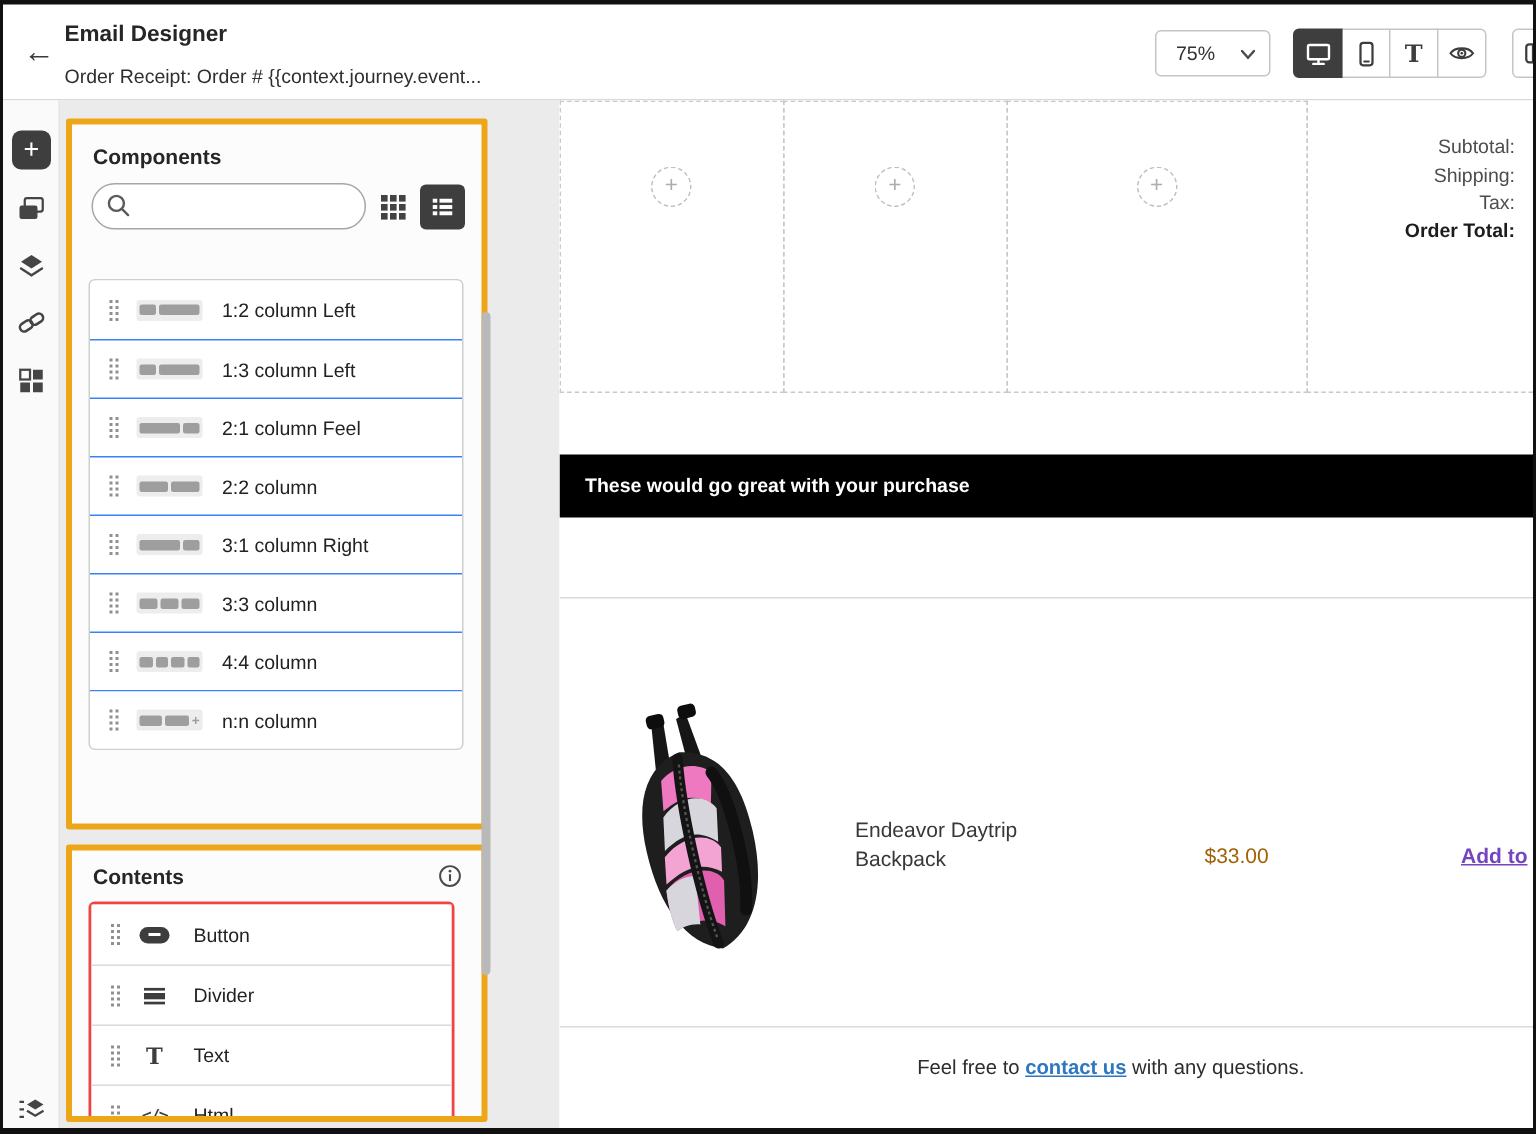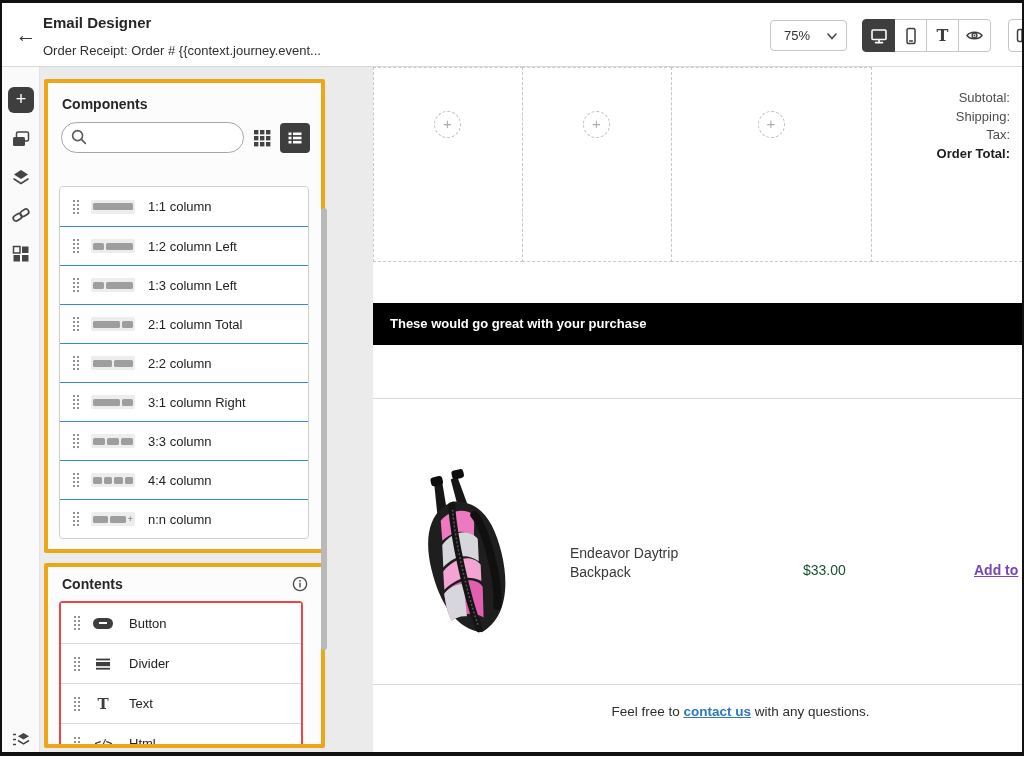--- a/index.html
+++ b/index.html
@@ -90,21 +90,21 @@
   .crosshair::before { content:"+"; }
   .totals { position:absolute; top:22px; right:12px; text-align:right; font-size:13px; color:#4d4d4d; line-height:18.5px; }
   .totals .tline.bold { font-weight:bold; color:#1c1c1c; }
 
   .banner { position:absolute; left:0; top:236px; width:100%; height:42px; background:#000; color:#fff; font-size:13px; font-weight:bold; line-height:42px; padding-left:17px; }
   .divider-1 { position:absolute; left:0; top:331px; width:100%; height:1px; background:#dadada; }
   .divider-2 { position:absolute; left:0; top:617px; width:100%; height:1px; background:#dadada; }
 
   .product-img { position:absolute; left:45px; top:397px; width:97px; height:183px; }
   .product-name { position:absolute; left:197px; top:477px; width:170px; font-size:14px; line-height:19px; color:#383838; }
-  .product-price { position:absolute; left:430px; top:495px; font-size:14px; color:#14532d; }
+  .product-price { position:absolute; left:430px; top:495px; font-size:14px; color:#a16207; }
   .product-link { position:absolute; left:601px; top:495px; font-size:14px; font-weight:bold; color:#7445BE; text-decoration:underline; white-space:nowrap; cursor:pointer; }
 
   .footer-line { position:absolute; left:0; top:637px; width:100%; padding-left:86px; text-align:center; font-size:13.5px; color:#2d2d2d; white-space:nowrap; }
   .footer-link { color:#2E77C0; font-weight:bold; text-decoration:underline; cursor:pointer; }
 
   svg { display:block; }
 </style>
 </head>
 <body>
 
@@ -222,46 +222,39 @@
               <rect x="7" y="11.9" width="8.5" height="2.6"></rect>
             </g>
           </svg>
       </div>
 
       <div class="comp-list">
         <div class="comp-row">
           <span class="grip"></span>
           <span class="chip">
               <span class="bar"></span>
-            </span>
-          <span class="comp-label">1:1 column</span>
-        </div>
-        <div class="comp-row">
-          <span class="grip"></span>
-          <span class="chip">
-              <span class="bar"></span>
               <span class="bar l"></span>
             </span>
           <span class="comp-label">1:2 column Left</span>
         </div>
         <div class="comp-row">
           <span class="grip"></span>
           <span class="chip">
               <span class="bar"></span>
               <span class="bar l"></span>
             </span>
           <span class="comp-label">1:3 column Left</span>
         </div>
         <div class="comp-row">
           <span class="grip"></span>
           <span class="chip">
               <span class="bar l"></span>
               <span class="bar"></span>
             </span>
-          <span class="comp-label">2:1 column Total</span>
+          <span class="comp-label">2:1 column Feel</span>
         </div>
         <div class="comp-row">
           <span class="grip"></span>
           <span class="chip">
               <span class="bar"></span>
               <span class="bar"></span>
             </span>
           <span class="comp-label">2:2 column</span>
         </div>
         <div class="comp-row">

